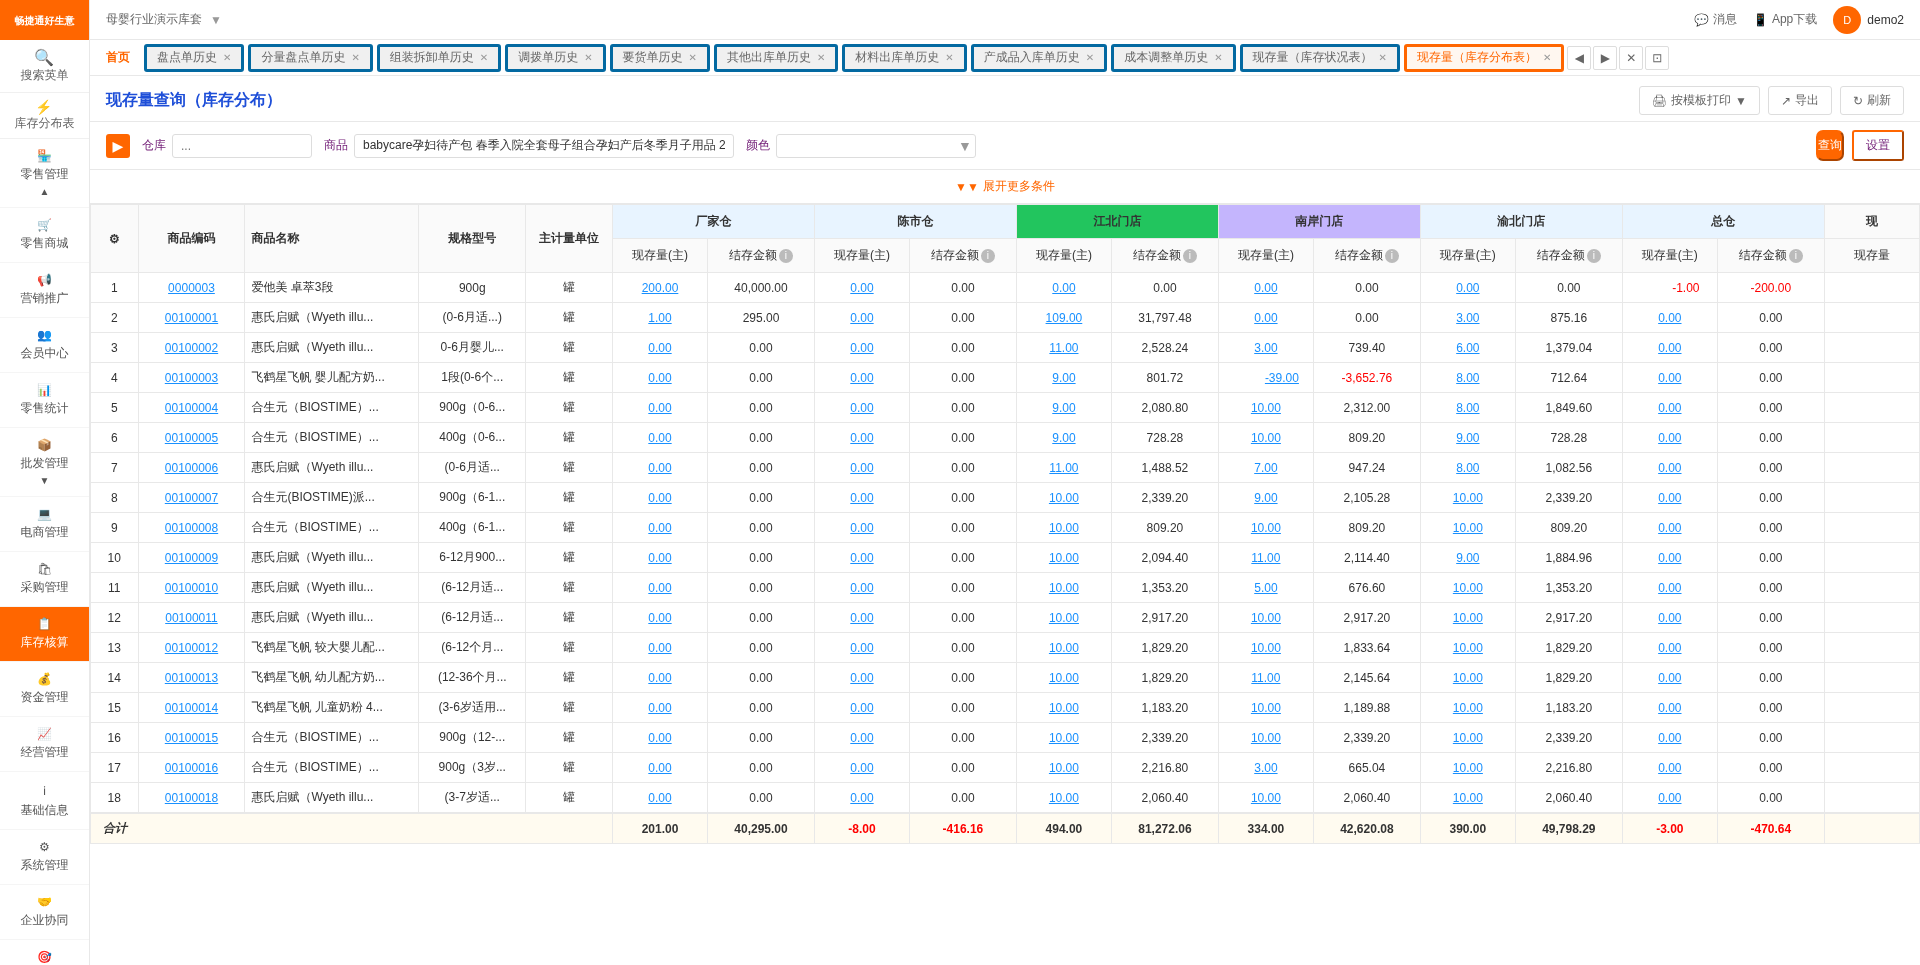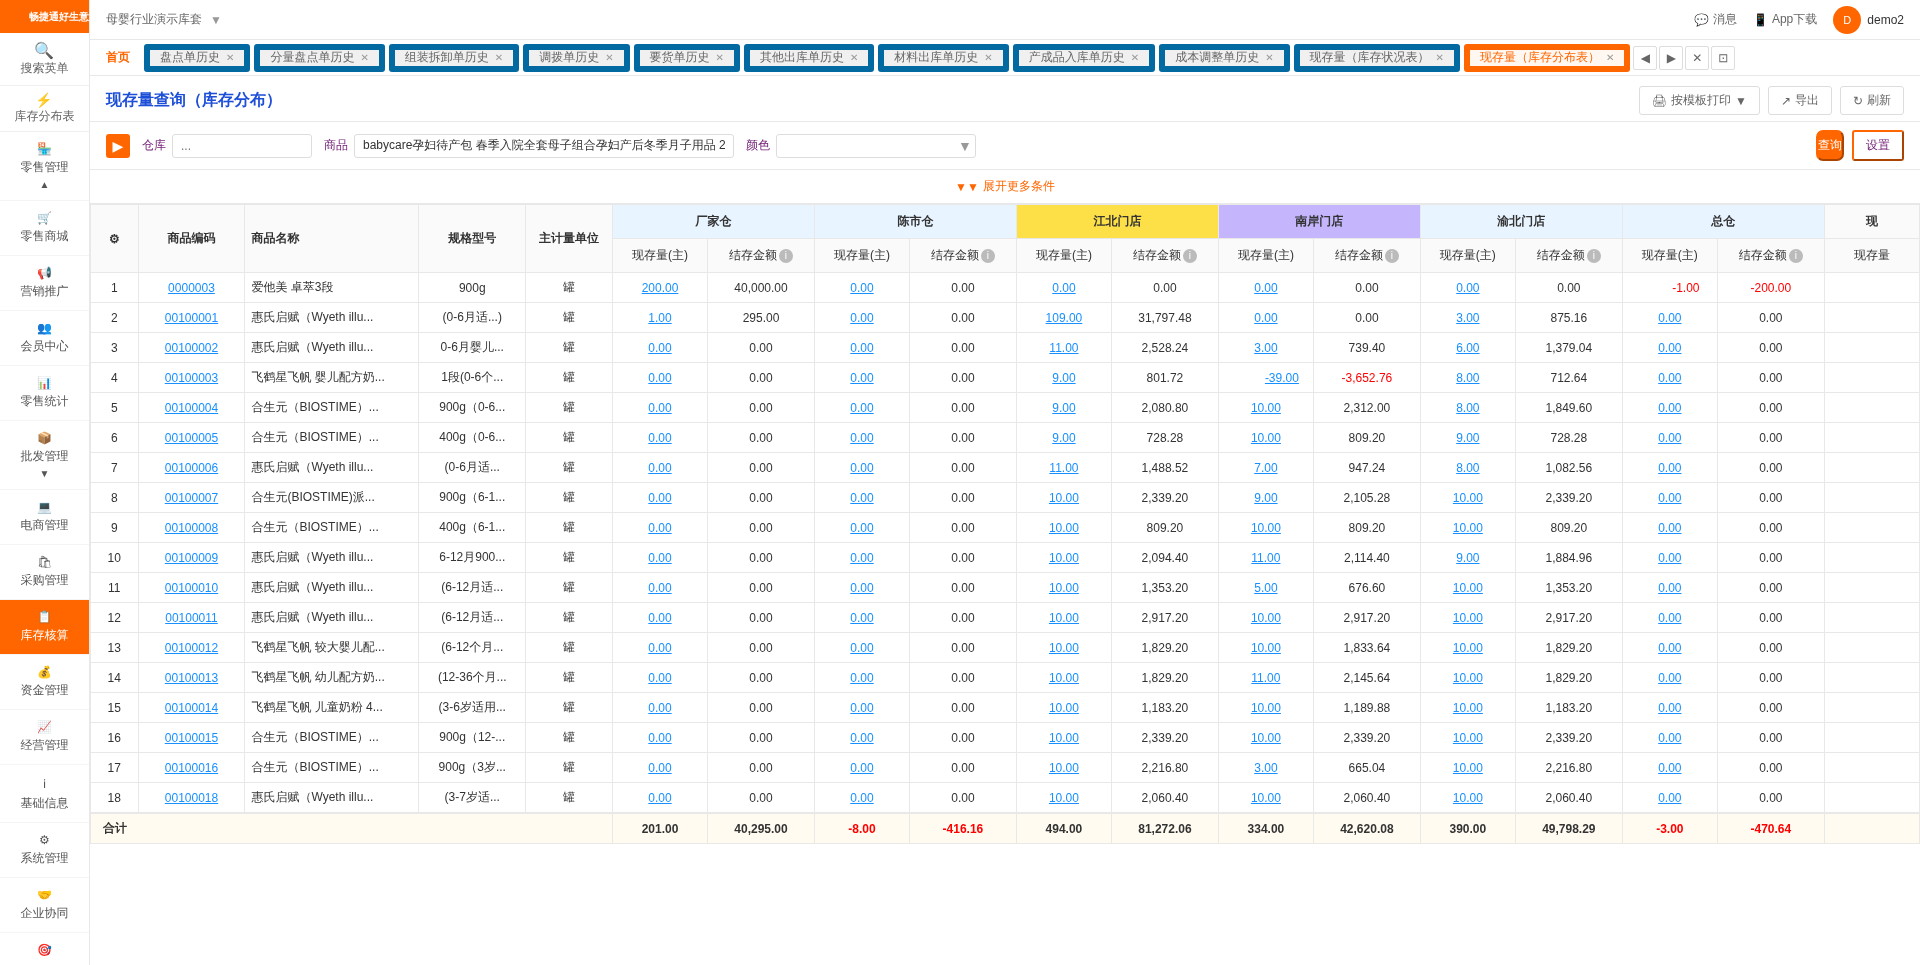--- a/index.html
+++ b/index.html
@@ -43,21 +43,21 @@
       gap: 4px;
       padding: 0 10px;
       height: 28px;
       border-radius: 3px;
       cursor: pointer;
       white-space: nowrap;
       font-size: 12px;
       color: #666;
       background: #f0f0f0;
       margin: 0 2px;
-      border: 6px solid #0369a1;
+      border: 3px solid #0369a1;
     }
     .tab-item.active {
       background: #fff7f0;
       color: #ff6600;
       border-color: #ff6600;
     }
     .tab-item .tab-close { color: #999; font-size: 10px; margin-left: 2px; }
     .tab-home { color: #ff6600; font-weight: bold; background: transparent; border: none; }
     .tab-nav-btn { width: 24px; height: 24px; display: flex; align-items: center; justify-content: center; cursor: pointer; color: #666; border: 1px solid #ddd; border-radius: 2px; margin: 0 1px; }
 
@@ -66,25 +66,25 @@
       width: 90px;
       background: #fff;
       position: fixed;
       top: 0; left: 0; bottom: 0;
       z-index: 101;
       border-right: 1px solid #e8e8e8;
       display: flex;
       flex-direction: column;
     }
     .sidebar-logo {
-      height: 33px;
+      height: 40px;
       background: #ff6600;
       display: flex;
       align-items: center;
-      justify-content: flex-end;
+      justify-content: center;
       color: #fff;
       font-size: 11px;
       font-weight: bold;
     }
     .sidebar-search {
       padding: 8px 6px;
       border-bottom: 1px solid #f0f0f0;
       text-align: center;
       font-size: 12px;
       color: #666;
@@ -515,21 +515,21 @@
     <table>
       <thead>
         <tr>
           <th rowspan="2" class="col-seq">⚙</th>
           <th rowspan="2" class="col-code">商品编码</th>
           <th rowspan="2" class="col-name">商品名称</th>
           <th rowspan="2" class="col-spec">规格型号</th>
           <th rowspan="2" class="col-unit">主计量单位</th>
           <th colspan="2" style="background:#e8f4ff;">厂家仓</th>
           <th colspan="2" style="background:#e8f4ff;">陈市仓</th>
-          <th colspan="2" style="background:#fde047;">江北门店</th>
+          <th colspan="2" style="background:#22c55e;">江北门店</th>
           <th colspan="2" style="background:#c4b5fd;">南岸门店</th>
           <th colspan="2" style="background:#e8f4ff;">渝北门店</th>
           <th colspan="2" style="background:#e8f4ff;">总仓</th>
           <th>现</th>
         </tr>
         <tr class="sub-header">
           <th class="col-num">现存量(主)</th>
           <th class="col-amount">结存金额<span class="info-icon">i</span></th>
           <th class="col-num">现存量(主)</th>
           <th class="col-amount">结存金额<span class="info-icon">i</span></th>
@@ -899,21 +899,21 @@
       <td class="col-amount">2,060.40</td>
       <td class="col-num"><span class="text-link">10.00</span></td>
       <td class="col-amount">2,060.40</td>
       <td class="col-num"><span class="text-link">10.00</span></td>
       <td class="col-amount">2,060.40</td>
       <td class="col-num"><span class="text-link">0.00</span></td>
       <td class="col-amount">0.00</td>
       <td class="col-num"></td>
     </tr>
           <tr class="footer-row">
-    <td colspan="5" style="text-align:left;padding-left:12px;">合计</td>
+    <td colspan="5" style="text-align:left;padding-left:12px;font-style:italic;">合计</td>
     <td class="col-num">201.00</td>
     <td class="col-amount">40,295.00</td>
     <td class="col-num text-red">-8.00</td>
     <td class="col-amount text-red">-416.16</td>
     <td class="col-num">494.00</td>
     <td class="col-amount">81,272.06</td>
     <td class="col-num">334.00</td>
     <td class="col-amount">42,620.08</td>
     <td class="col-num">390.00</td>
     <td class="col-amount">49,798.29</td>

